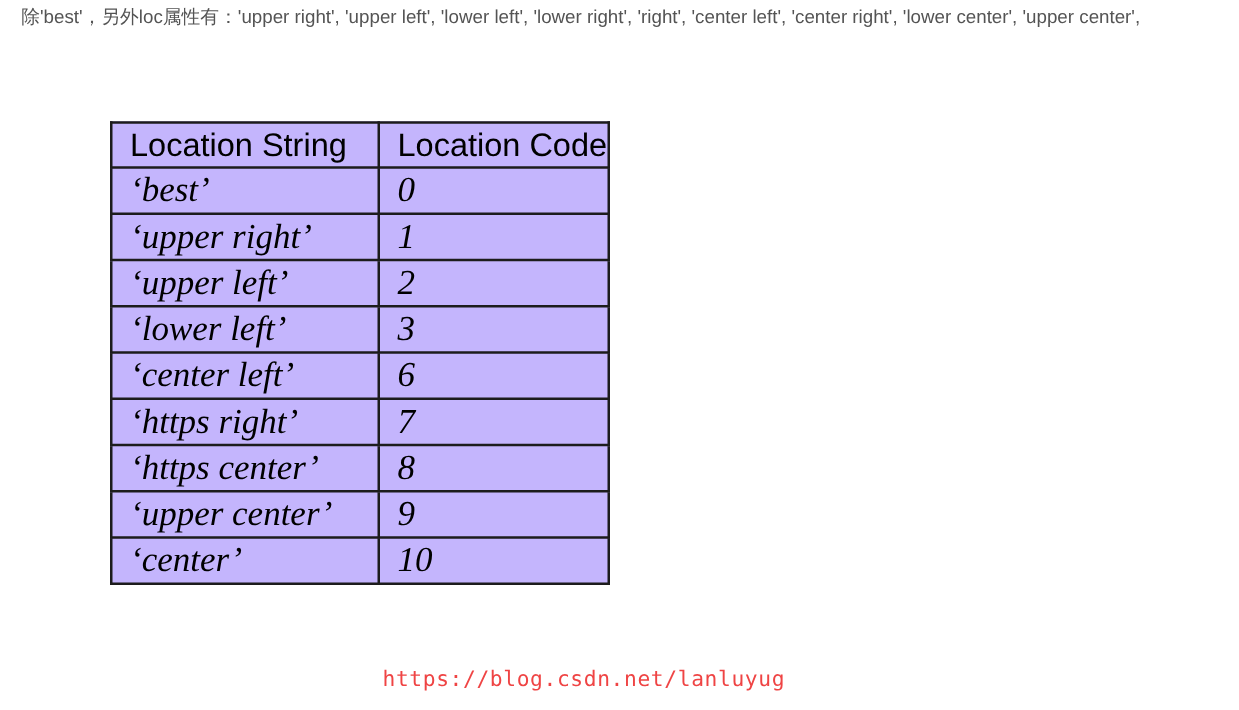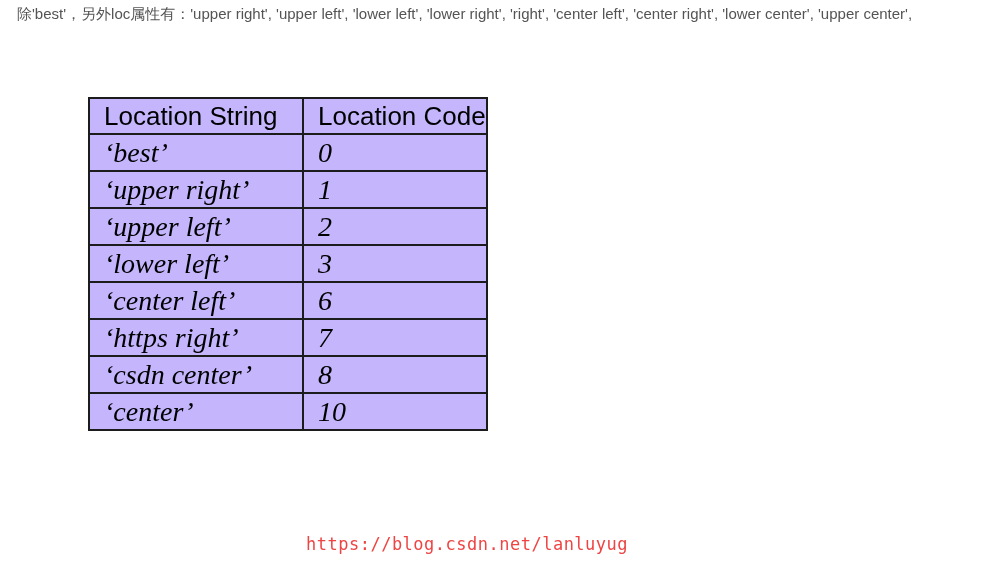--- a/index.html
+++ b/index.html
@@ -99,22 +99,26 @@
     </tr>
     <tr>
       <td class="col-string">‘center left’</td>
       <td class="col-code">6</td>
     </tr>
     <tr>
       <td class="col-string">‘https right’</td>
       <td class="col-code">7</td>
     </tr>
     <tr>
-      <td class="col-string">‘csdn center’</td>
+      <td class="col-string">‘https center’</td>
       <td class="col-code">8</td>
+    </tr>
+    <tr>
+      <td class="col-string">‘upper center’</td>
+      <td class="col-code">9</td>
     </tr>
     <tr>
       <td class="col-string">‘center’</td>
       <td class="col-code">10</td>
     </tr>
   </tbody>
 </table>
 
 <div class="watermark">https://blog.csdn.net/lanluyug</div>
 

